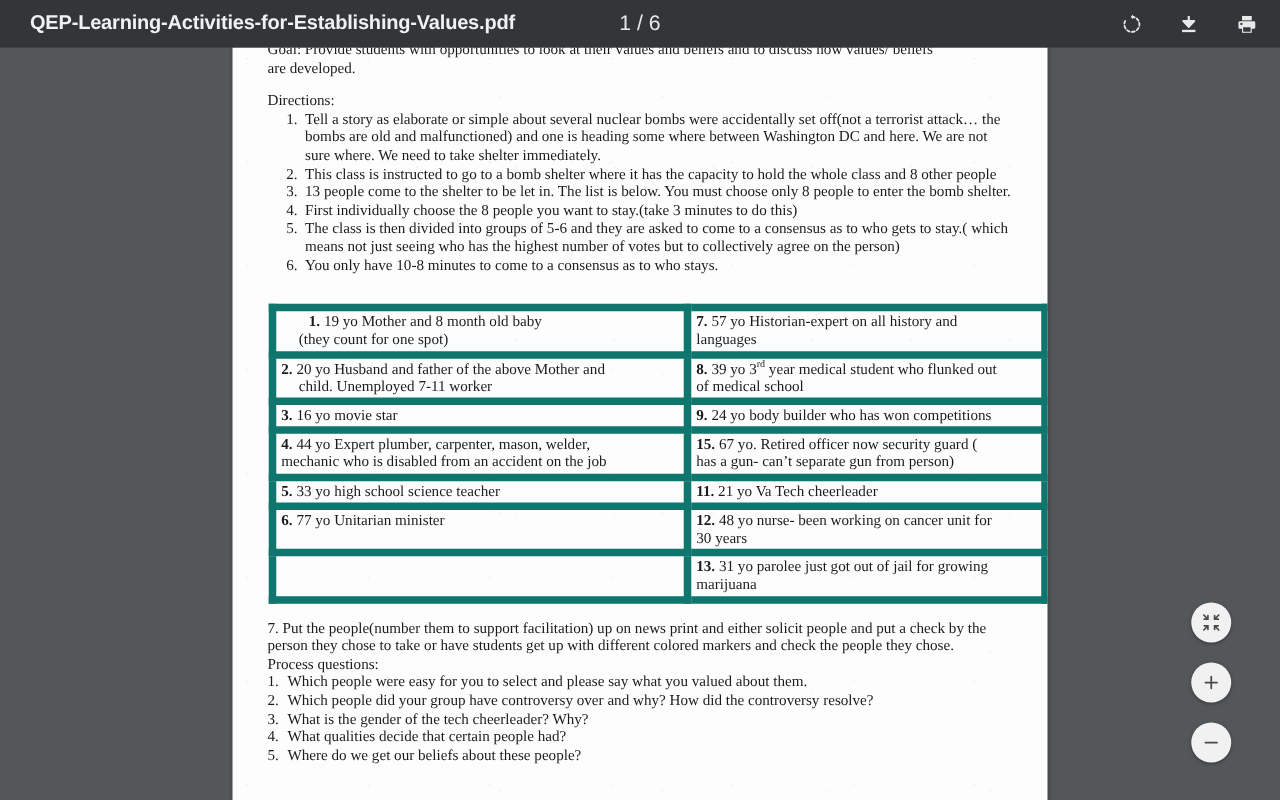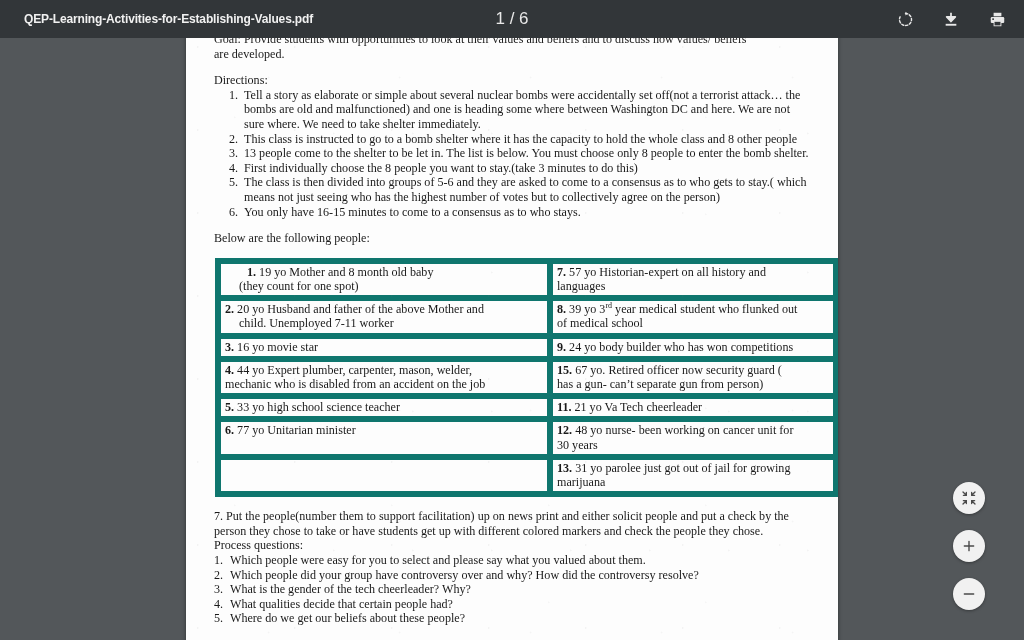--- a/index.html
+++ b/index.html
@@ -33,21 +33,21 @@
     box-sizing: border-box;
   }
 
   #doc-title {
     position: absolute;
     left: 24px;
     top: 0;
     height: 52px;
     line-height: 38px;
     color: #f1f1f1;
-    font-size: 12px;
+    font-size: 16px;
     font-weight: bold;
     letter-spacing: -0.15px;
     white-space: nowrap;
     font-family: "Liberation Sans", sans-serif;
   }
 
   #page-indicator {
     position: absolute;
     left: 0; right: 0;
     top: 0;
@@ -290,27 +290,26 @@
           <li>
             <span class="num">4.</span>
             <span>First individually choose the 8 people you want to stay.(take 3 minutes to do this)</span>
           </li>
           <li>
             <span class="num">5.</span>
             <span>The class is then divided into groups of 5-6 and they are asked to come to a consensus as to who gets to stay.( which means not just seeing who has the highest number of votes but to collectively agree on the person)</span>
           </li>
           <li>
             <span class="num">6.</span>
-            <span>You only have 16-15 minutes to come to a consensus as to who stays.</span>
+            <span>You only have 10-8 minutes to come to a consensus as to who stays.</span>
           </li>
         </ol>
 
         <div class="spacer-sm"></div>
 
-        <p class="para">Below are the following people:</p>
 
         <div class="spacer-sm"></div>
 
         <table class="people">
           <tbody>
 
             <tr>
               <td class="colL">
                 <span class="indent-1"><span class="idx">1.</span>
                   <span>19 yo Mother and 8 month old baby</span></span>

